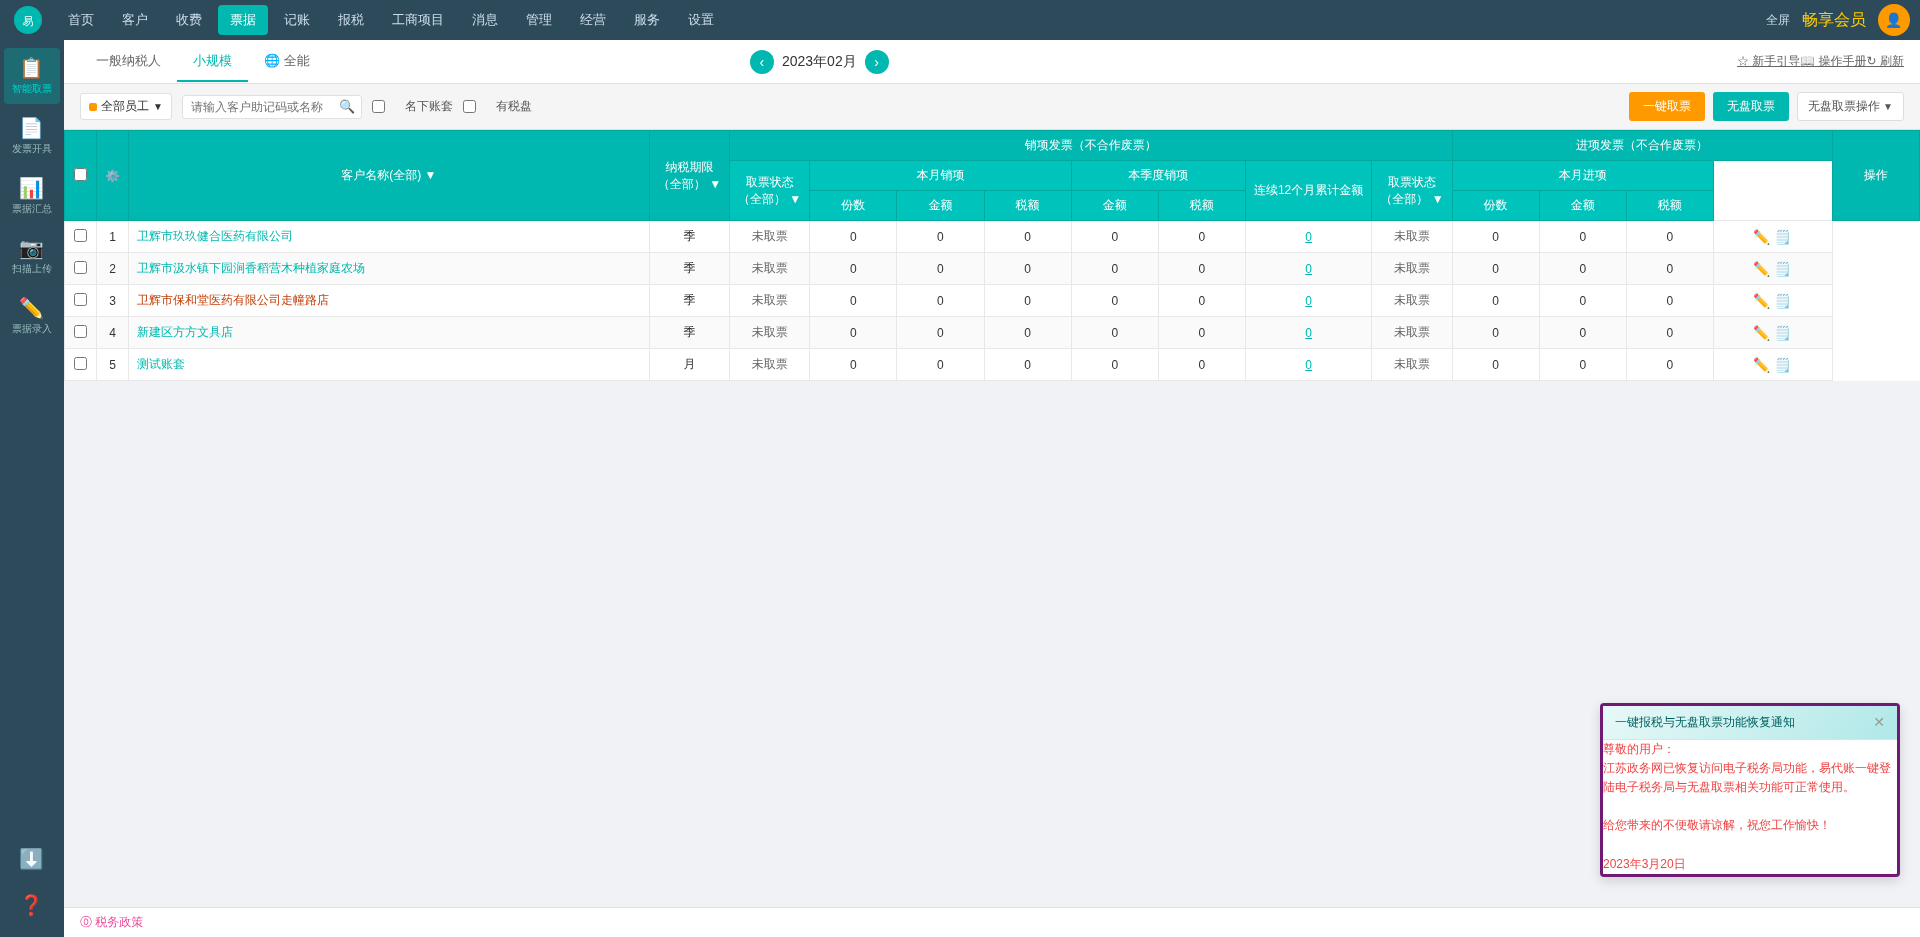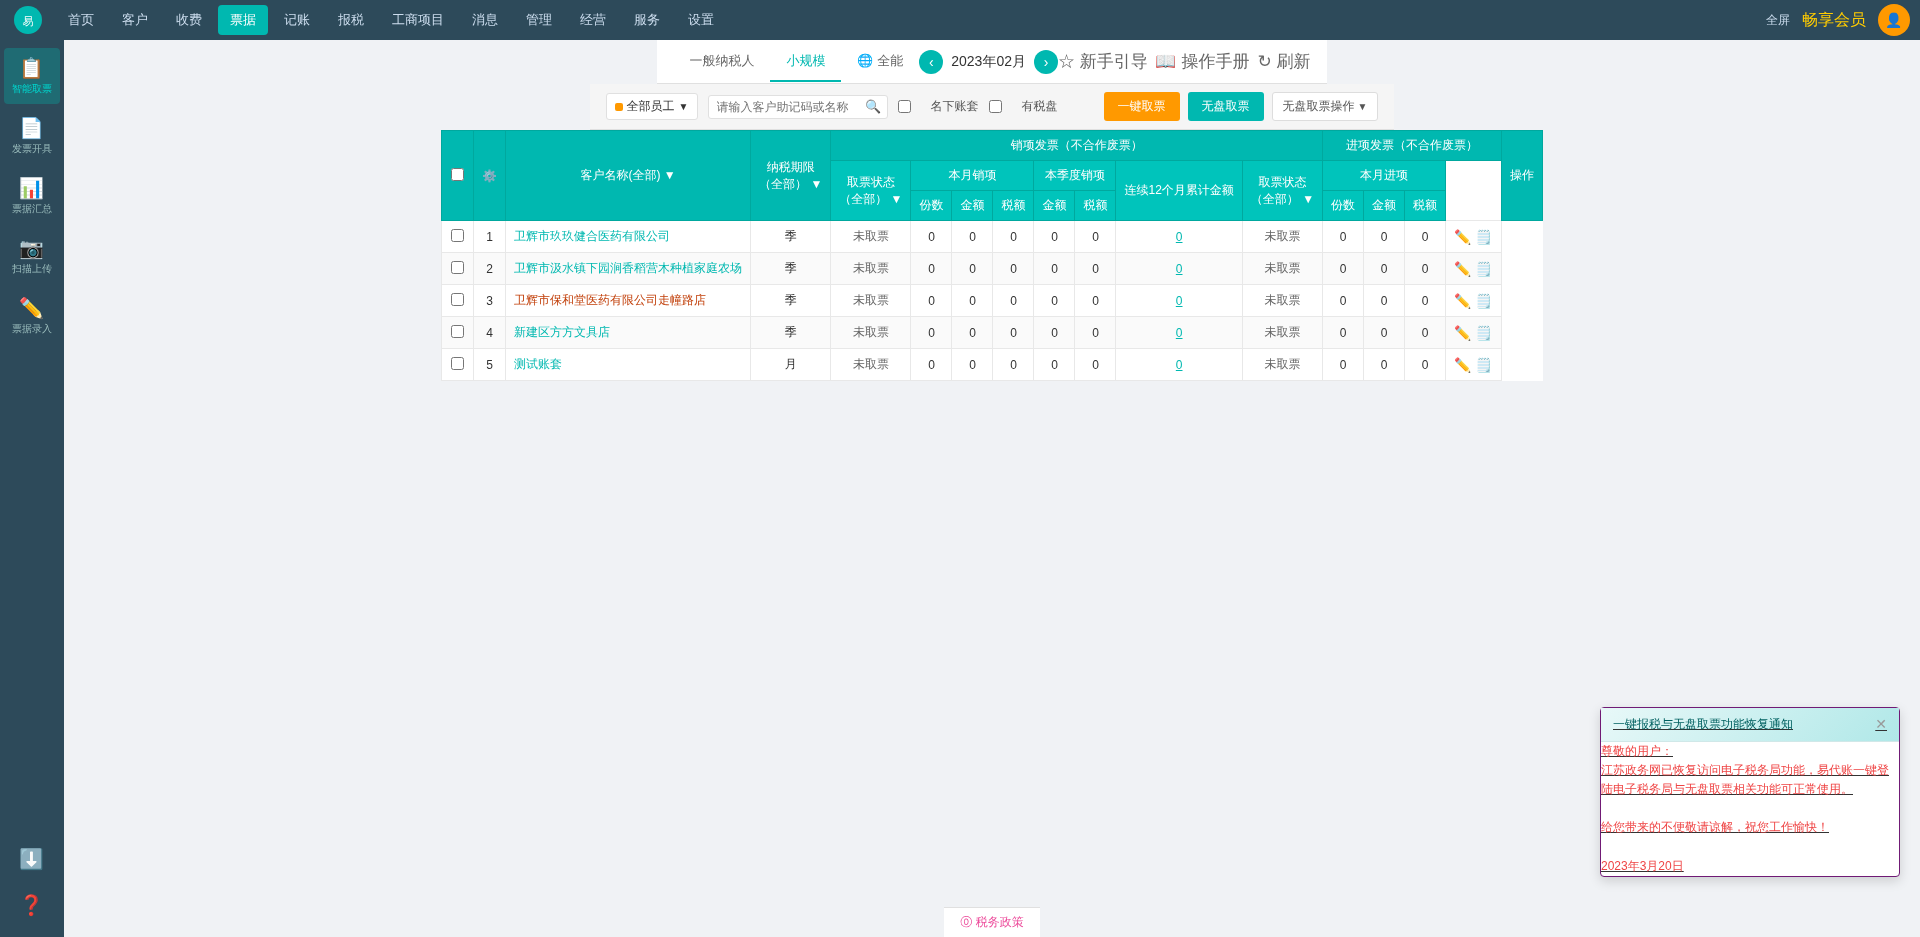--- a/index.html
+++ b/index.html
@@ -91,21 +91,20 @@
       gap: 4px;
       padding-bottom: 10px;
     }
 
     
     .content-area {
       flex: 1;
       display: flex;
       flex-direction: column;
       overflow: hidden;
-      align-items: center;
     }
 
     
     .tab-bar {
       background: #fff;
       border-bottom: 1px solid #e0e0e0;
       display: flex;
       align-items: center;
       padding: 0 16px;
       height: 44px;
@@ -117,23 +116,23 @@
       font-size: 13px;
       color: #666;
       border-bottom: 2px solid transparent;
       display: flex; align-items: center; gap: 4px;
     }
     .tab-item.active { color: #00b8b0; border-bottom-color: #00b8b0; font-weight: 500; }
     .tab-right {
       margin-left: auto;
       display: flex;
       align-items: center;
-      gap: 8px;
-      font-size: 17px;
+      font-size: 12px;
       color: #666;
+      text-decoration: underline;
     }
     .tab-right span { cursor: pointer; }
 
     
     .period-nav {
       display: flex;
       align-items: center;
       gap: 8px;
       margin: 0 auto;
       font-size: 14px;
@@ -251,25 +250,24 @@
     .action-icons { display: flex; gap: 4px; justify-content: center; }
     .action-icon { color: #666; cursor: pointer; font-size: 14px; }
 
     
     .notification-panel {
       position: fixed;
       bottom: 60px;
       right: 20px;
       width: 300px;
       background: #fff;
-      border: 1px solid #701a75;
+      border: 3px solid #701a75;
       border-radius: 4px;
       box-shadow: 0 4px 12px rgba(0,0,0,0.15);
       font-size: 12px;
-      text-decoration: underline;
     }
     .notification-header {
       background: linear-gradient(135deg, #e8f8f8, #b0e8e8);
       padding: 8px 12px;
       display: flex;
       align-items: center;
       justify-content: space-between;
       border-bottom: 1px solid #d0e8e8;
       font-weight: 500;
       color: #006060;

